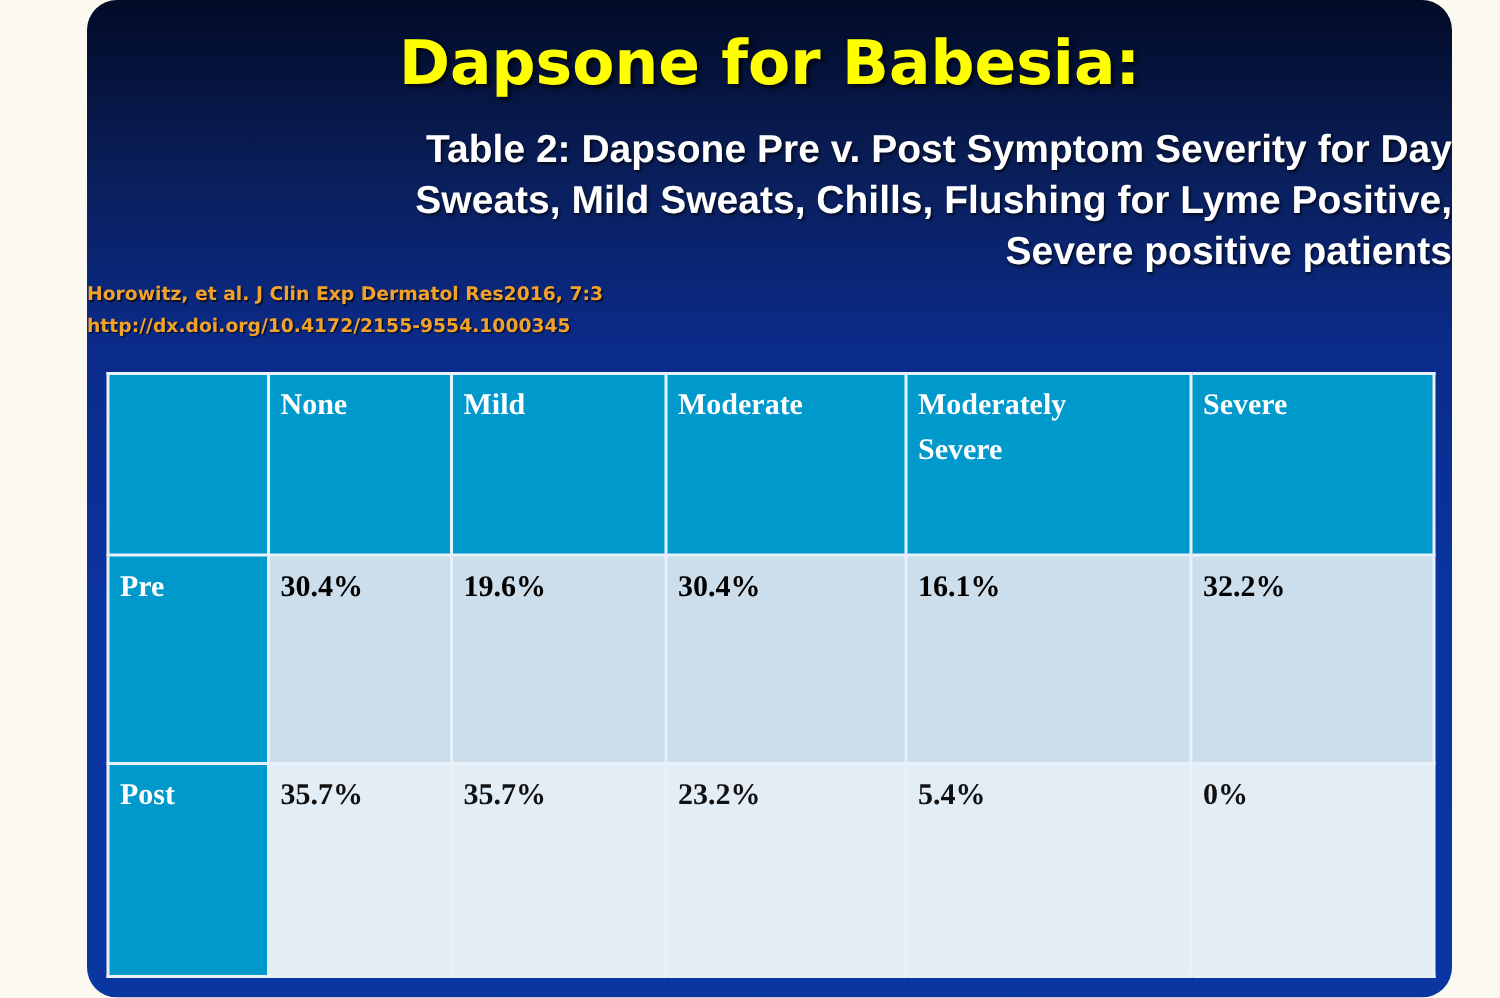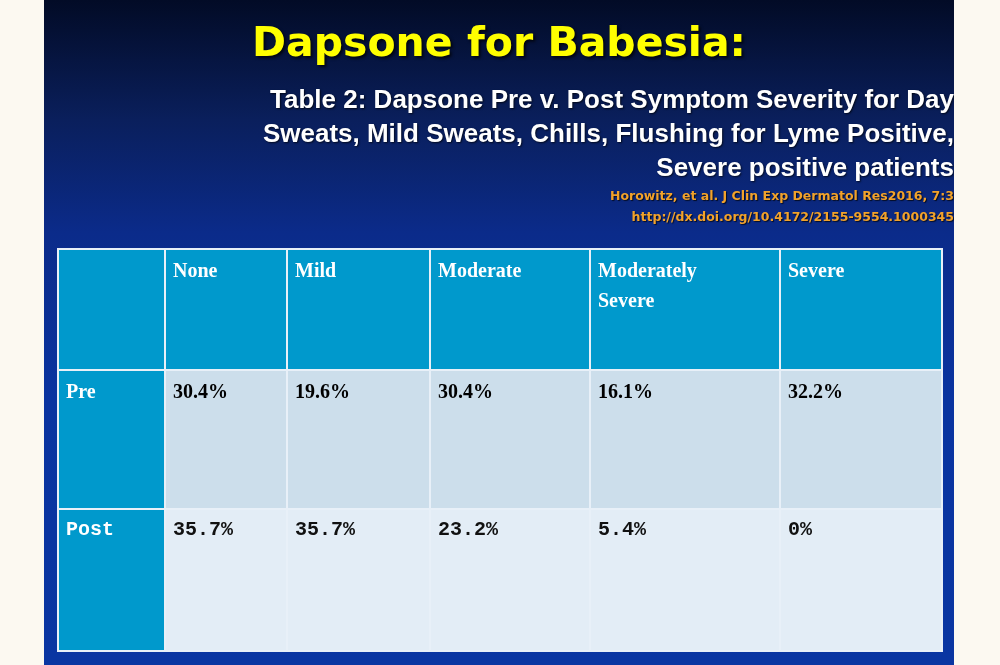--- a/index.html
+++ b/index.html
@@ -3,42 +3,43 @@
 <meta charset="utf-8">
 <style>
   html, body { margin: 0; padding: 0; }
   body {
     width: 1000px; height: 665px; overflow: hidden;
     background: #fcf9f1;
     position: relative;
     font-family: "Liberation Sans", sans-serif;
   }
   .slide {
-    position: absolute; left: 44px; top: 0; width: 910px; height: 665px;
+    position: absolute; left: 58px; top: 0; width: 910px; height: 665px;
     background: linear-gradient(to bottom, #020b26 0%, #0a1f5c 18%, #0b2b8a 35%, #0a34a0 60%, #0a36a2 100%);
     overflow: hidden;
+    border-radius: 20px;
   }
   .title {
     position: absolute; left: 0; width: 910px; top: 18px;
     text-align: center;
     font-family: "DejaVu Sans", sans-serif;
     font-weight: bold; font-size: 41px; color: #ffff00;
     text-shadow: 2px 2px 3px rgba(0,0,0,0.75);
     letter-spacing: 0px;
   }
   .subtitle {
     position: absolute; left: 0; width: 910px; top: 82px;
     text-align: right;
     font-family: "Liberation Sans", sans-serif;
     font-weight: bold; font-size: 26px; line-height: 34px; color: #ffffff;
     text-shadow: 1px 1px 2px rgba(0,0,0,0.7);
   }
   .citation {
     position: absolute; left: 0; width: 910px; top: 185px;
-    text-align: right;
+    text-align: left;
     font-family: "DejaVu Sans", sans-serif;
     font-weight: bold; font-size: 12.5px; line-height: 21px; color: #f2a22a;
     text-shadow: 1px 1px 1px rgba(0,0,0,0.7);
   }
   table.data {
     position: absolute; left: 13px; top: 248px;
     width: 884px; height: 404px;
     border-collapse: collapse;
     table-layout: fixed;
     font-family: "Liberation Serif", serif;
@@ -49,21 +50,21 @@
     vertical-align: top; text-align: left;
     padding: 5px 7px;
     line-height: 30px;
   }
   .hdr { background: #0099cc; color: #ffffff; font-weight: bold; }
   .rowlabel { background: #0099cc; color: #ffffff; }
   .pre td.val { background: #ccdeeb; color: #000000; }
   .post td.val { background: #e3edf6; color: #111111; }
   tr.hrow { height: 116px; }
   tr.pre { height: 134px; }
-  tr.post { height: 136px; font-family: Liberation Mono, monospace; }
+  tr.post { height: 136px; }
 </style>
 </head>
 <body>
 
 <div class="slide">
   <div class="title">Dapsone for Babesia:</div>
   <div class="subtitle">
     <div>Table 2: Dapsone Pre v. Post Symptom Severity for Day</div>
     <div>Sweats, Mild Sweats, Chills, Flushing for Lyme Positive,</div>
     <div>Severe positive patients</div>

